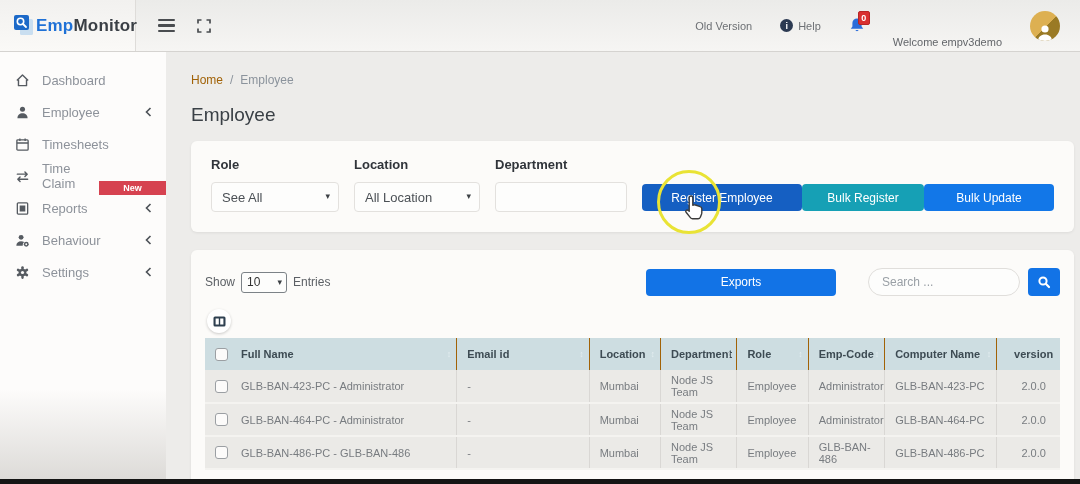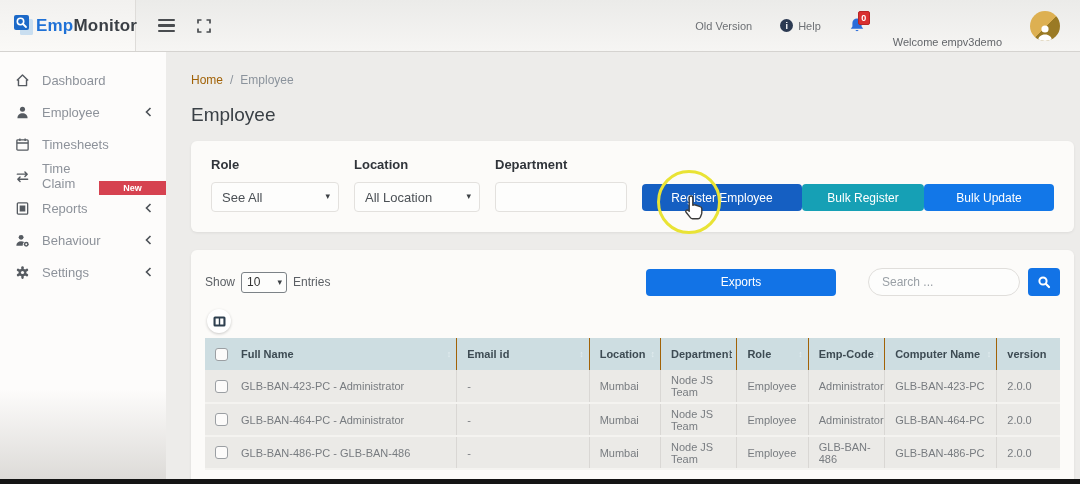--- a/index.html
+++ b/index.html
@@ -81,21 +81,21 @@
   .search-input::placeholder { color:#9aa0a6; }
   .btn-search { width:32px; height:28px; background:#1273e6; border:none; border-radius:4px; margin-left:8px; cursor:pointer; display:flex; align-items:center; justify-content:center; }
 
   
   .table-zone { margin-top:13px; }
   .col-btn { width:24px; height:24px; border-radius:50%; background:#fff; box-shadow:0 1px 3px rgba(0,0,0,.2); border:none; display:flex; align-items:center; justify-content:center; margin:0 0 5px 2px; cursor:pointer; }
   table { width:100%; border-collapse:collapse; table-layout:fixed; }
   th { background:#cddde1; color:#3d4b53; font-size:11px; font-weight:bold; text-align:left; height:32px; padding-left:10px; border-right:1px solid #a16207; position:relative; }
   th .sort { position:absolute; right:5px; top:11px; color:#e3edf0; font-size:9px; font-weight:normal; }
   td { background:#ebeae7; color:#787c80; font-size:11px; height:33px; padding-left:10px; border-right:1px solid #d9d7d4; border-bottom:2px solid #f4f3f0; }
-  th:last-child, td:last-child { border-right:none; }
+  th:last-child, td:last-child { border-right:none;text-align:center; }
   .cb { display:inline-block; width:13px; height:13px; border:1.5px solid #9b9fa3; border-radius:3px; background:#fcfbfa; vertical-align:middle; margin-right:13px; cursor:pointer; }
   .name-cell .cell-txt { vertical-align:middle; }
 
   
   .letterbox { position:absolute; left:0; bottom:0; width:100%; height:5px; background:#151515; z-index:30; }
   .hl-circle { position:absolute; left:657px; top:170px; width:64px; height:64px; border:3px solid #e9e335; border-radius:50%; z-index:20; pointer-events:none; }
   .cursor-hand { position:absolute; left:682px; top:193px; z-index:21; pointer-events:none; }
 </style>
 </head>
 <body>

